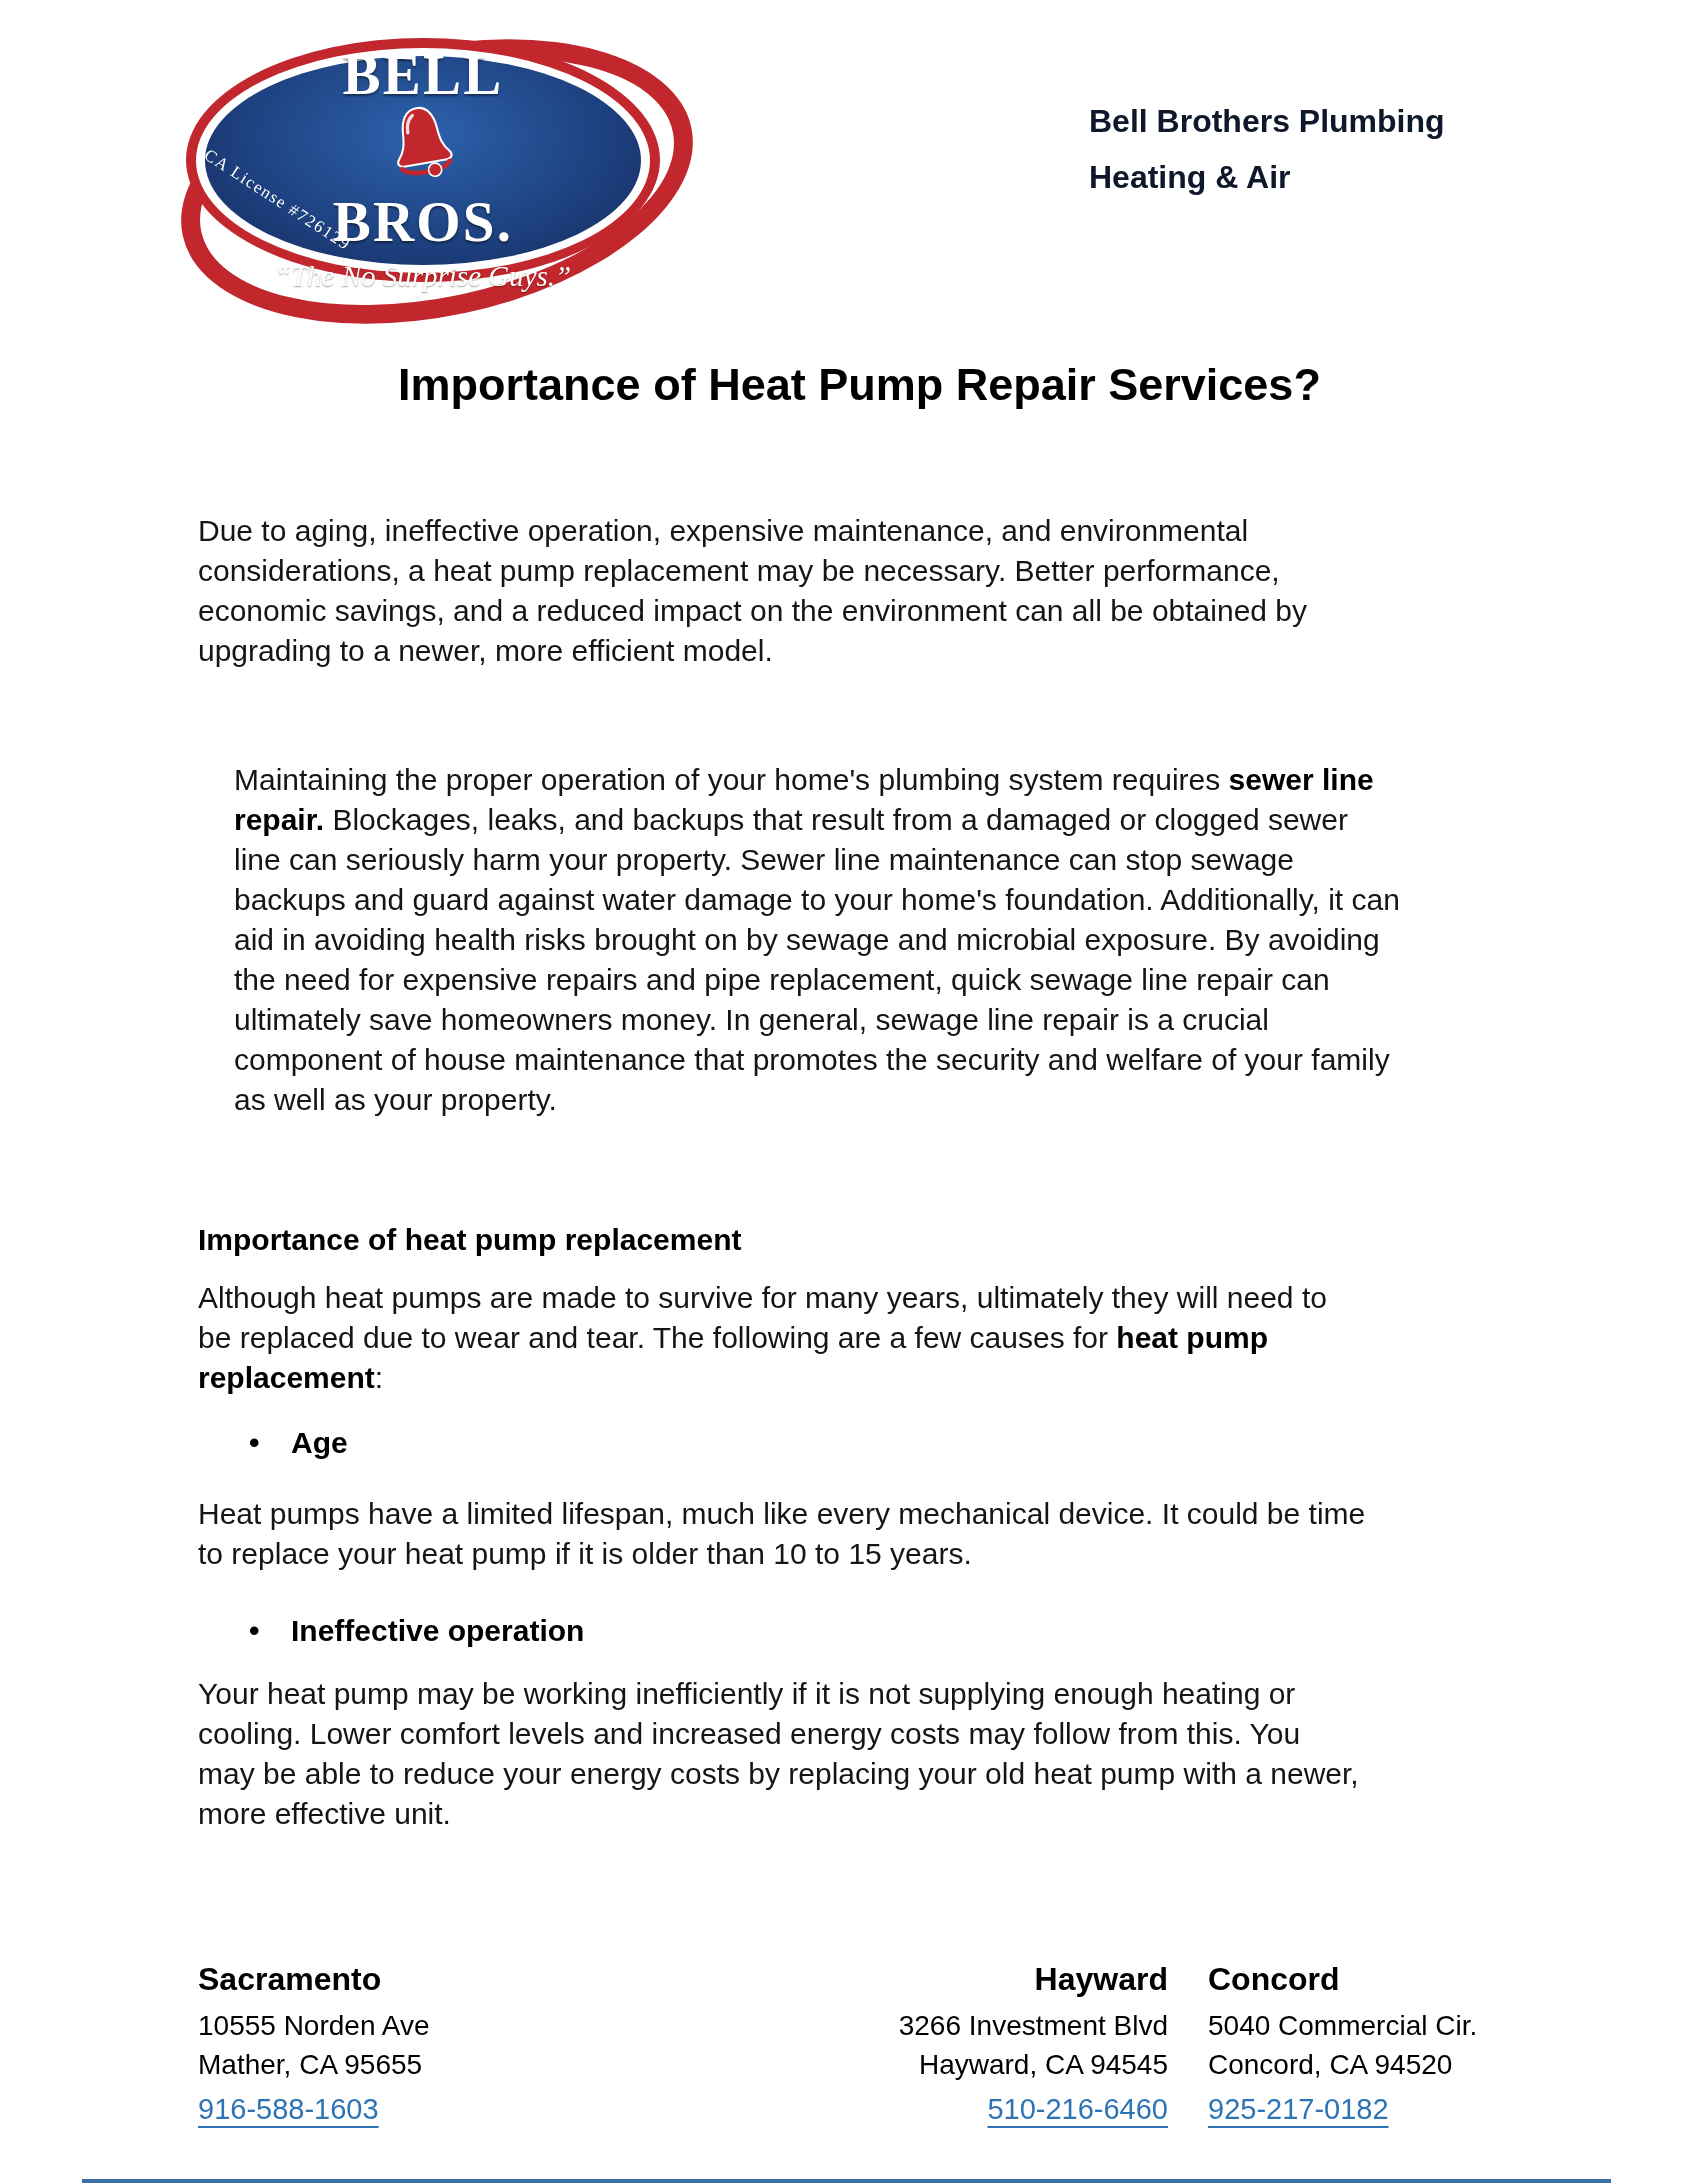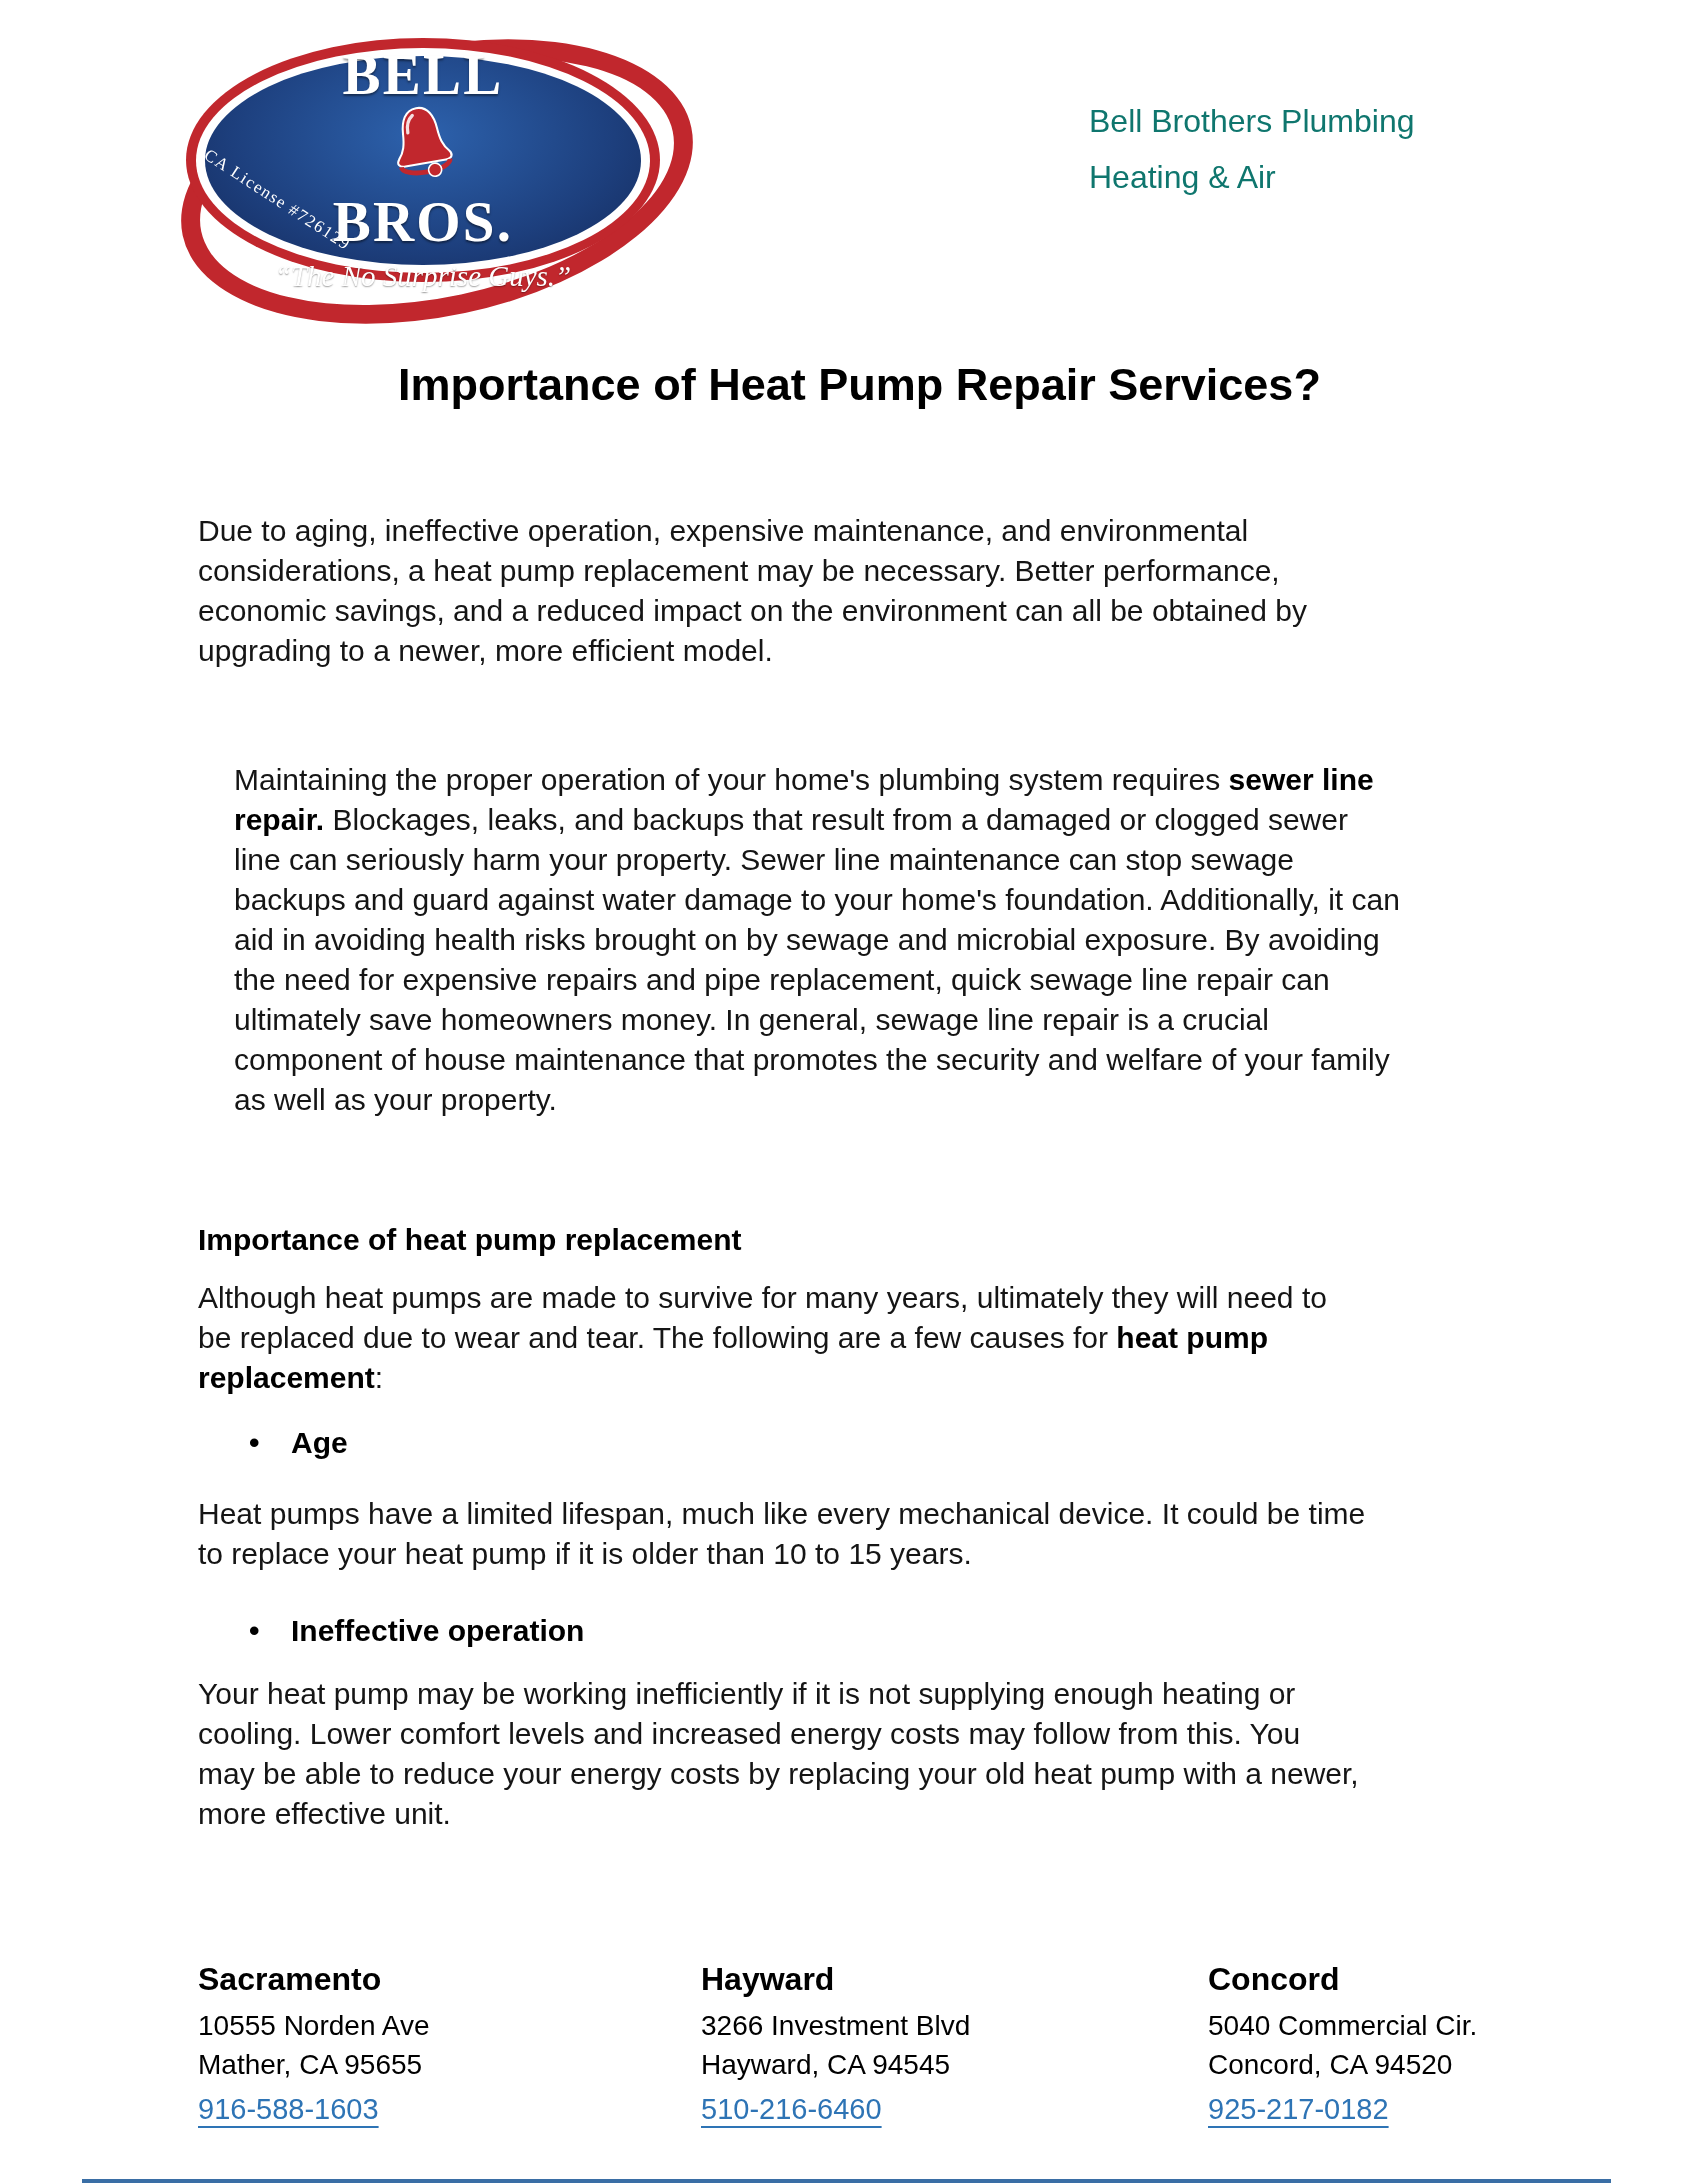--- a/index.html
+++ b/index.html
@@ -37,21 +37,21 @@
     font-size:29px;margin-top:10.2px;text-shadow:0 0.7px 1.5px rgba(0,0,0,.4);
   }
   .logo-license{
     position:absolute;left:5.8px;top:152px;transform:rotate(33deg);
     font-family:"Liberation Serif", serif;color:#ffffff;font-size:17px;letter-spacing:1.5px;
   }
 
   
   .header-company{
     position:absolute;left:1089px;top:93px;
-    font-size:32px;font-weight:400;line-height:56px;color:#0f766e;
+    font-size:32px;font-weight:700;line-height:56px;color:#0f172a;
   }
 
   
   .doc-title{
     position:absolute;left:16px;top:359px;width:1687px;
     text-align:center;font-size:45px;font-weight:700;color:#000000;
   }
 
   
   .body-text{position:absolute;left:198px;width:1321px;font-size:30px;line-height:40px;color:#151515;}
@@ -66,21 +66,21 @@
   .p5{top:1674px;}
   strong{font-weight:700;color:#000000;}
   .bullet-item{display:flex;align-items:baseline;padding-left:51px;}
   .bullet-dot{font-size:30px;font-weight:700;width:42px;color:#000000;}
   .bullet-label{font-size:30px;font-weight:700;color:#000000;}
 
   
   .footer{position:absolute;left:0;top:1950px;width:1687px;height:175px;}
   .footer-col{position:absolute;top:0;width:467px;}
   .footer-col.c1{left:198px;}
-  .footer-col.c2{left:701px;}
+  .footer-col.c2{left:701px;text-align:right;}
   .footer-col.c3{left:1208px;}
   .footer-city{font-size:32px;font-weight:700;color:#000000;line-height:42px;margin-bottom:5.8px;margin-top:8px;}
   .footer-line{font-size:28px;color:#000000;line-height:39px;}
   .footer-phone{display:inline-block;margin-top:6.6px;font-size:29px;line-height:39px;
     text-decoration:underline;text-decoration-thickness:2.2px;text-underline-offset:6.6px;}
 
   .bottom-rule{position:absolute;left:82px;bottom:0;width:1529px;height:3.6px;}
 </style>
 </head>
 <body>

